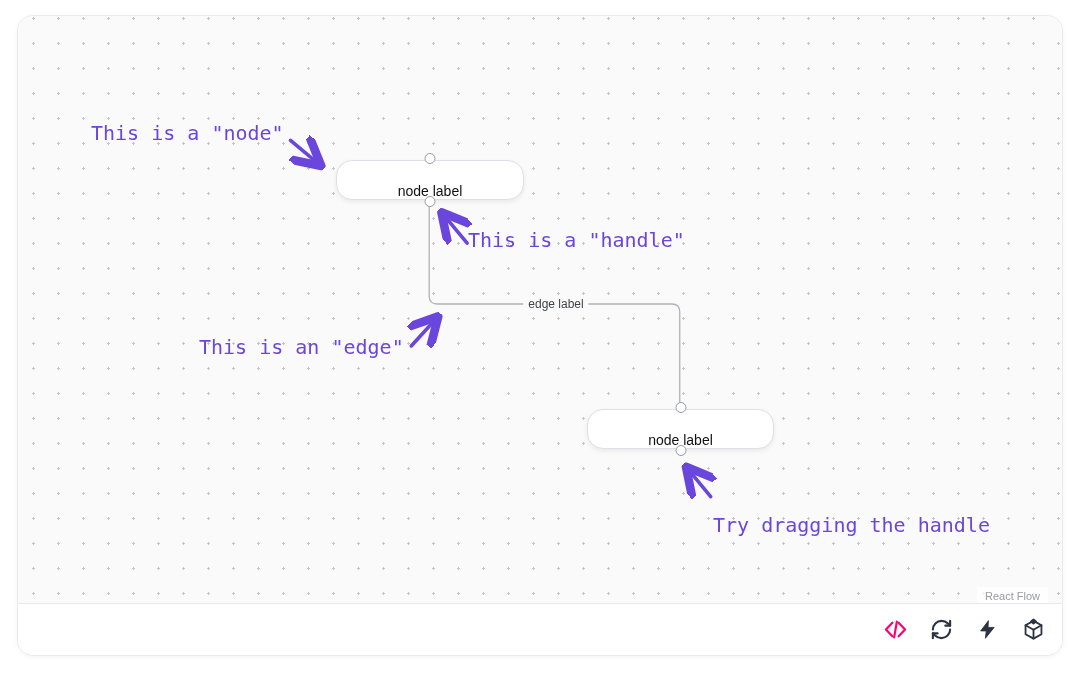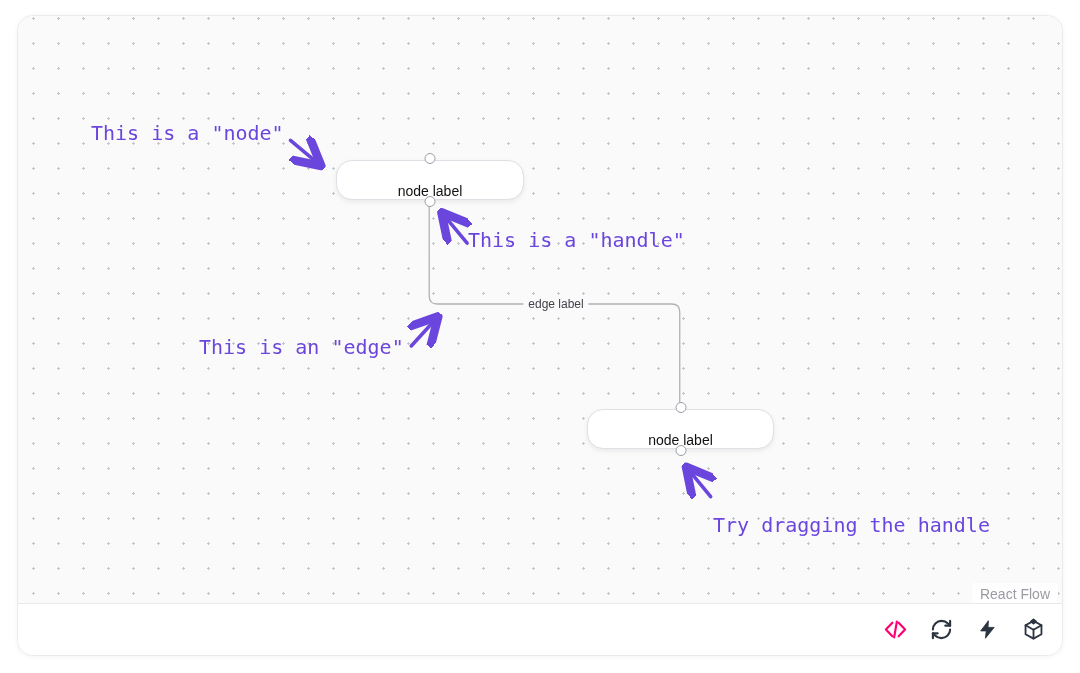--- a/index.html
+++ b/index.html
@@ -62,22 +62,22 @@
     box-shadow: 0 1px 3px rgba(0,0,0,0.04);
   }
 
   .viewport-desc {
     position: absolute; left: 148px; top: 504px; width: 330px;
     font-family: "DejaVu Sans Mono", "Liberation Mono", monospace;
     font-size: 15px; line-height: 18px; color: #6b46dd;
   }
 
   .attribution {
-    position: absolute; right: 4px; bottom: 0; padding: 3px 8px;
-    background: rgba(255,255,255,0.78); font-size: 14px; color: #9a9ba3;
+    position: absolute; right: 14px; bottom: 0; padding: 3px 8px;
+    background: rgba(255,255,255,0.78); font-size: 11px; color: #9a9ba3;
   }
 
   .footer {
     position: absolute; left: 0; bottom: 0; width: 100%; height: 52px;
     background: #ffffff; border-top: 1px solid #e7e9ec;
     display: flex; align-items: center; justify-content: flex-end;
     gap: 20px; padding-right: 16px;
   }
   .icon-btn {
     width: 26px; height: 26px; border: none; background: transparent;

